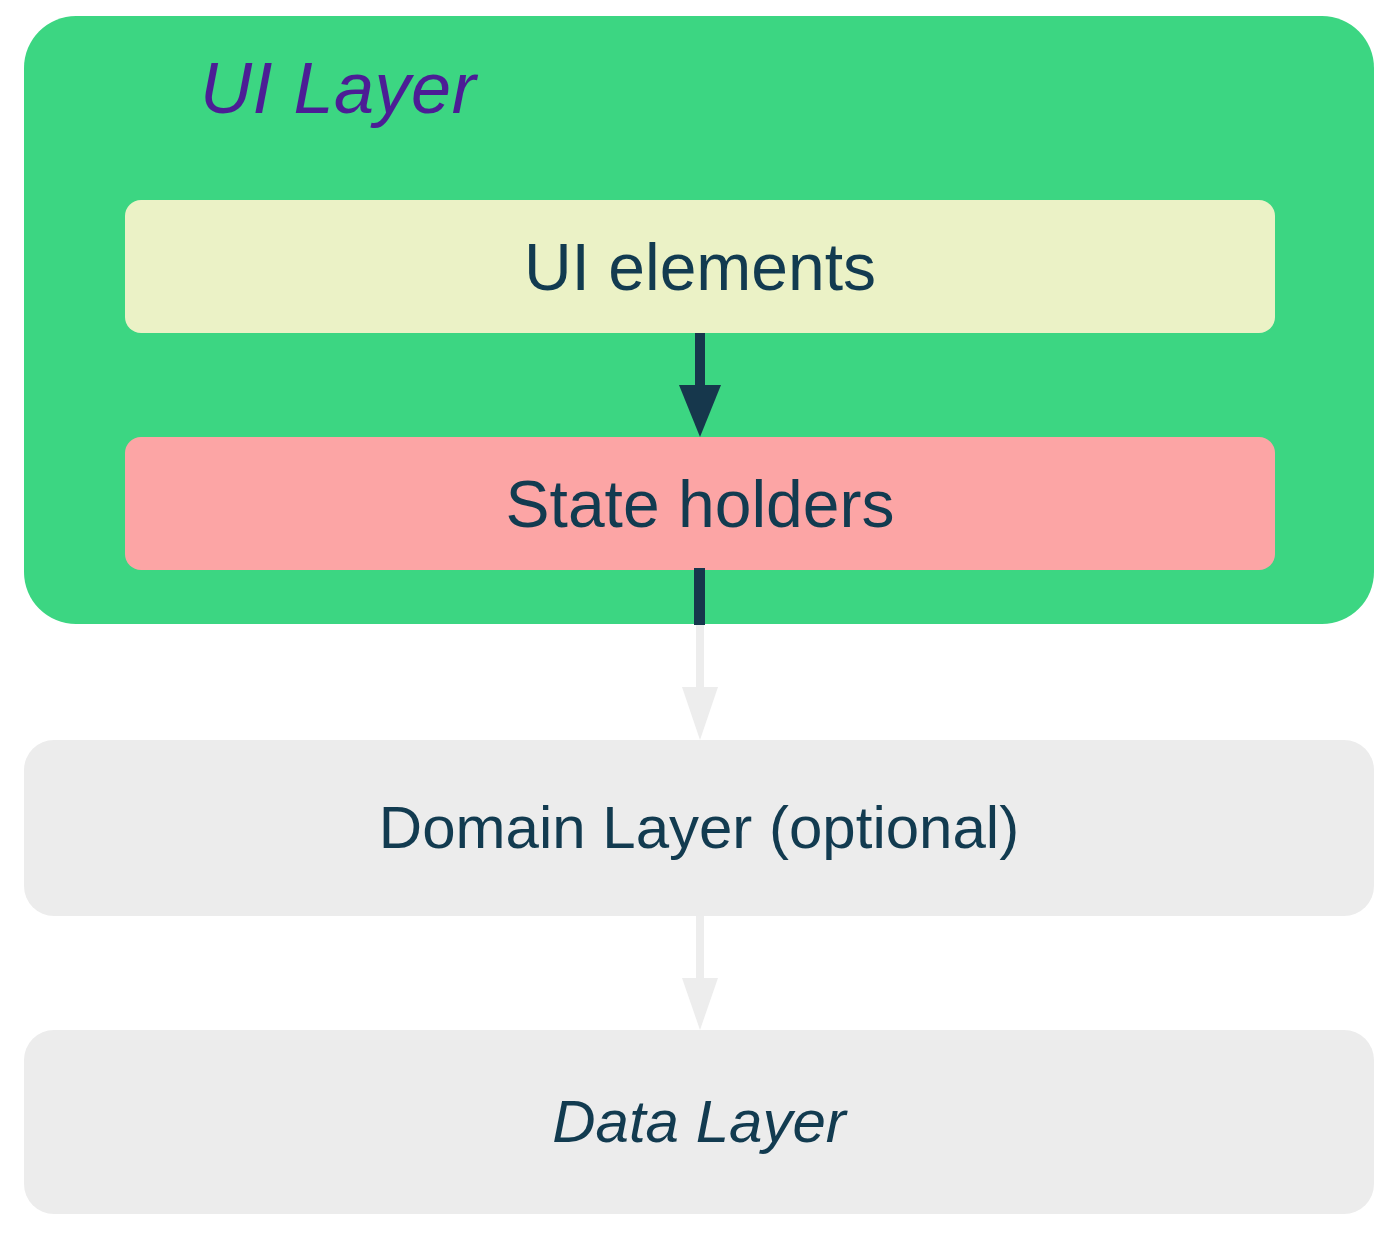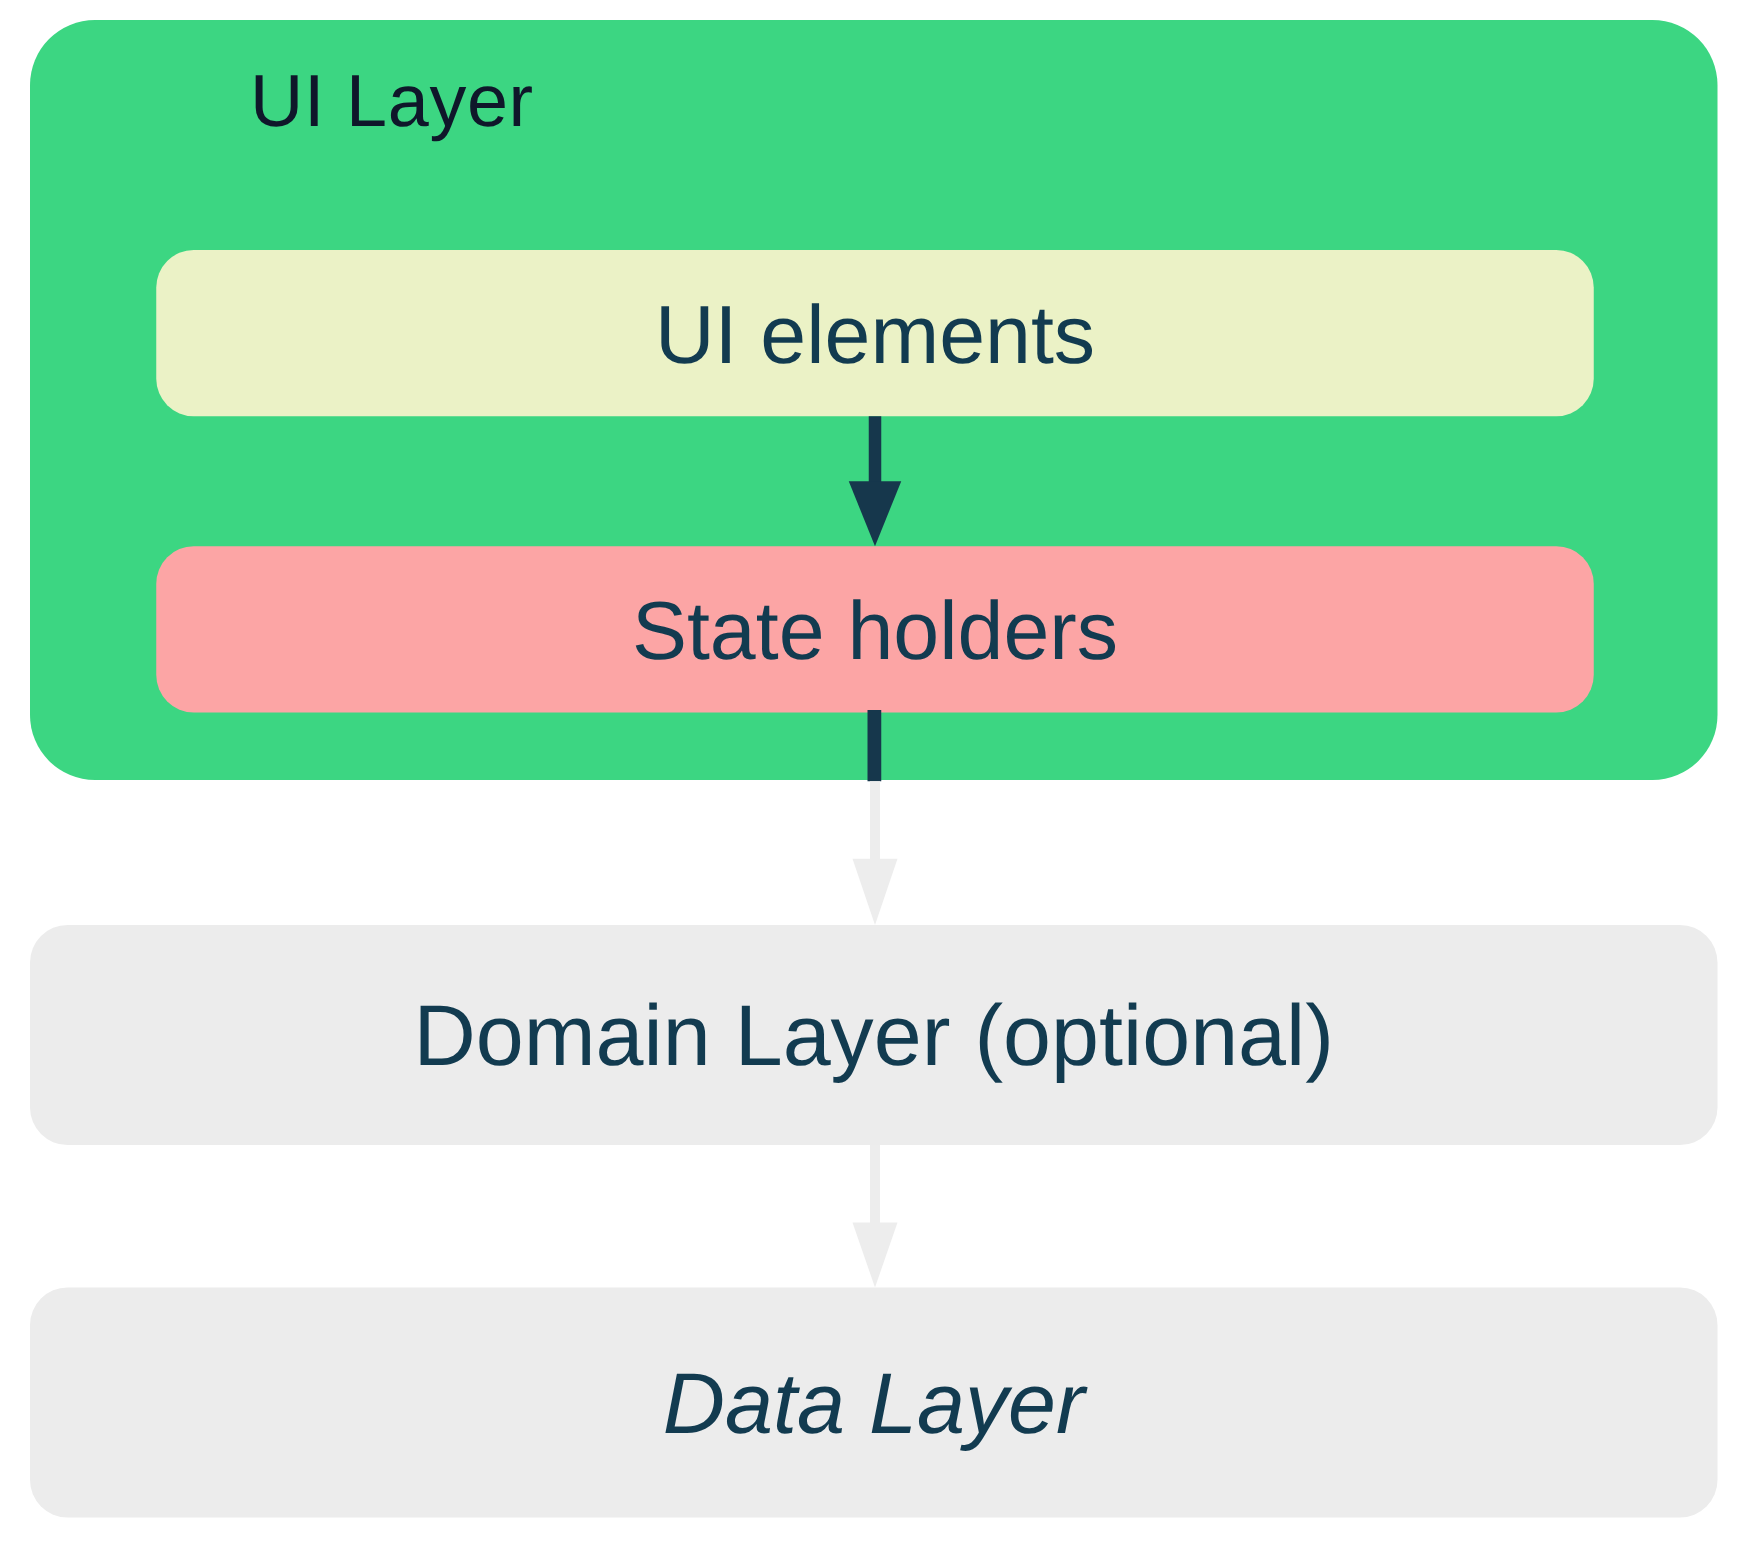--- a/index.html
+++ b/index.html
@@ -23,34 +23,35 @@
     top: 16px;
     width: 1350px;
     height: 608px;
     background: #3cd682;
     border-radius: 52px;
   }
   .ui-layer-title {
     position: absolute;
     left: 176px;
     top: 36px;
-    font-size: 59px;
+    font-size: 72px;
     line-height: 1;
-    color: #0f172a;
+    color: #4c1d95;
     letter-spacing: 0.5px;
     white-space: nowrap;
+    font-style: italic;
   }
 
   
   .inner-box {
     position: absolute;
     left: 101px;
     width: 1150px;
     height: 133px;
-    border-radius: 30px;
+    border-radius: 16px;
     display: flex;
     align-items: center;
     justify-content: center;
   }
   .inner-box span {
     font-size: 66px;
     line-height: 1;
     color: #123b50;
     white-space: nowrap;
   }
@@ -68,21 +69,21 @@
     position: absolute;
     left: 24px;
     width: 1350px;
     border-radius: 30px;
     background: #ececec;
     display: flex;
     align-items: center;
     justify-content: center;
   }
   .layer-box span {
-    font-size: 69px;
+    font-size: 60px;
     line-height: 1;
     color: #123b50;
     white-space: nowrap;
   }
   .domain-layer-box {
     top: 740px;
     height: 176px;
   }
   .data-layer-box {
     top: 1030px;

